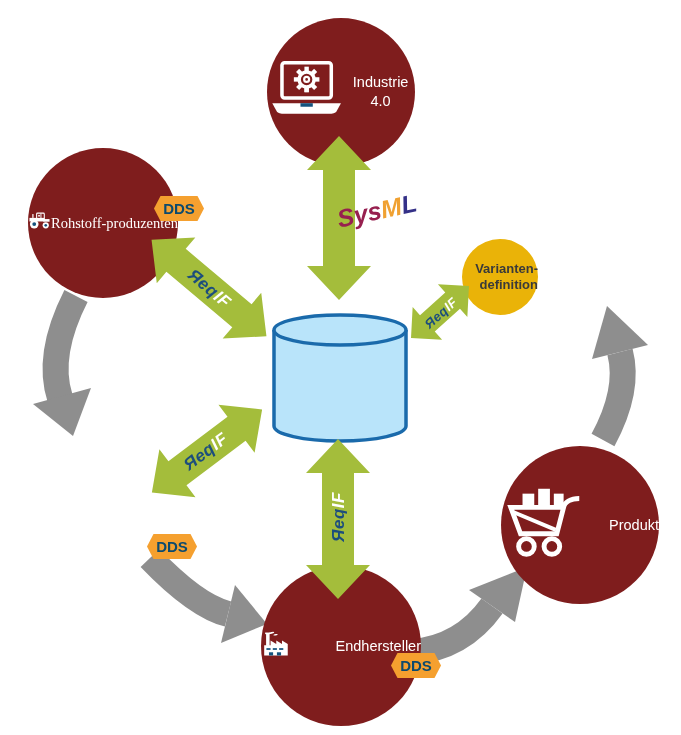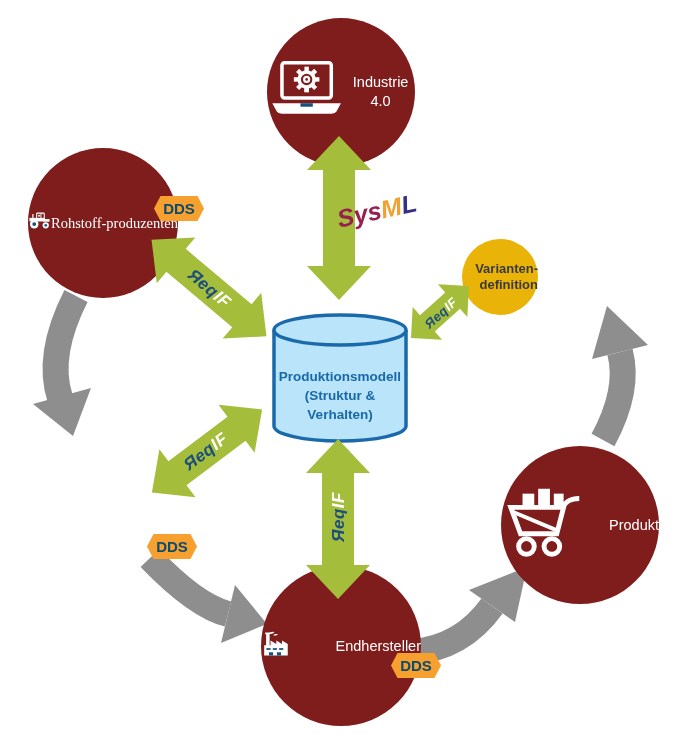--- a/index.html
+++ b/index.html
@@ -125,24 +125,20 @@
 
   <div class="gray-circle" style="left:462px;top:239px;width:76px;height:76px;">
     <div>Varianten-</div>
     <div>definition</div>
   </div>
 
   <svg class="layer" style="left:269px;top:312px;" width="142" height="136">
     <path d="M 5 18 V 114 A 66 15 0 0 0 137 114 V 18" fill="#b9e4fa" stroke="#1a6aab" stroke-width="3.5"></path>
     <ellipse cx="71" cy="18" rx="66" ry="15" fill="#b9e4fa" stroke="#1a6aab" stroke-width="3.5"></ellipse>
   </svg>
-  <div class="cyl-label">
-    <div>Produktionsmodell</div>
-    <div>(Struktur &amp; Verhalten)</div>
-  </div>
 
   <svg class="layer" width="681" height="735">
     <path d="M -82 0 L -48 -32 L -48 -16 L 48 -16 L 48 -32 L 82 0 L 48 32 L 48 16 L -48 16 L -48 32 Z" transform="translate(339,218) rotate(90)" fill="#a4bd3b"></path>
     <path d="M -75 0 L -43 -30 L -43 -15 L 43 -15 L 43 -30 L 75 0 L 43 30 L 43 15 L -43 15 L -43 30 Z" transform="translate(209,288) rotate(40)" fill="#a4bd3b"></path>
     <path d="M -69 0 L -37 -30 L -37 -15 L 37 -15 L 37 -30 L 69 0 L 37 30 L 37 15 L -37 15 L -37 30 Z" transform="translate(207,451) rotate(-37)" fill="#a4bd3b"></path>
     <path d="M -80 0 L -46 -32 L -46 -16 L 46 -16 L 46 -32 L 80 0 L 46 32 L 46 16 L -46 16 L -46 32 Z" transform="translate(338,519) rotate(90)" fill="#a4bd3b"></path>
     <path d="M -39 0 L -17 -22 L -17 -11 L 17 -11 L 17 -22 L 39 0 L 17 22 L 17 11 L -17 11 L -17 22 Z" transform="translate(440,312) rotate(-42)" fill="#a4bd3b"></path>
   </svg>
 
   <div class="sysml" style="left:377px;top:211px;transform:translate(-50%,-50%) rotate(-12deg);">

